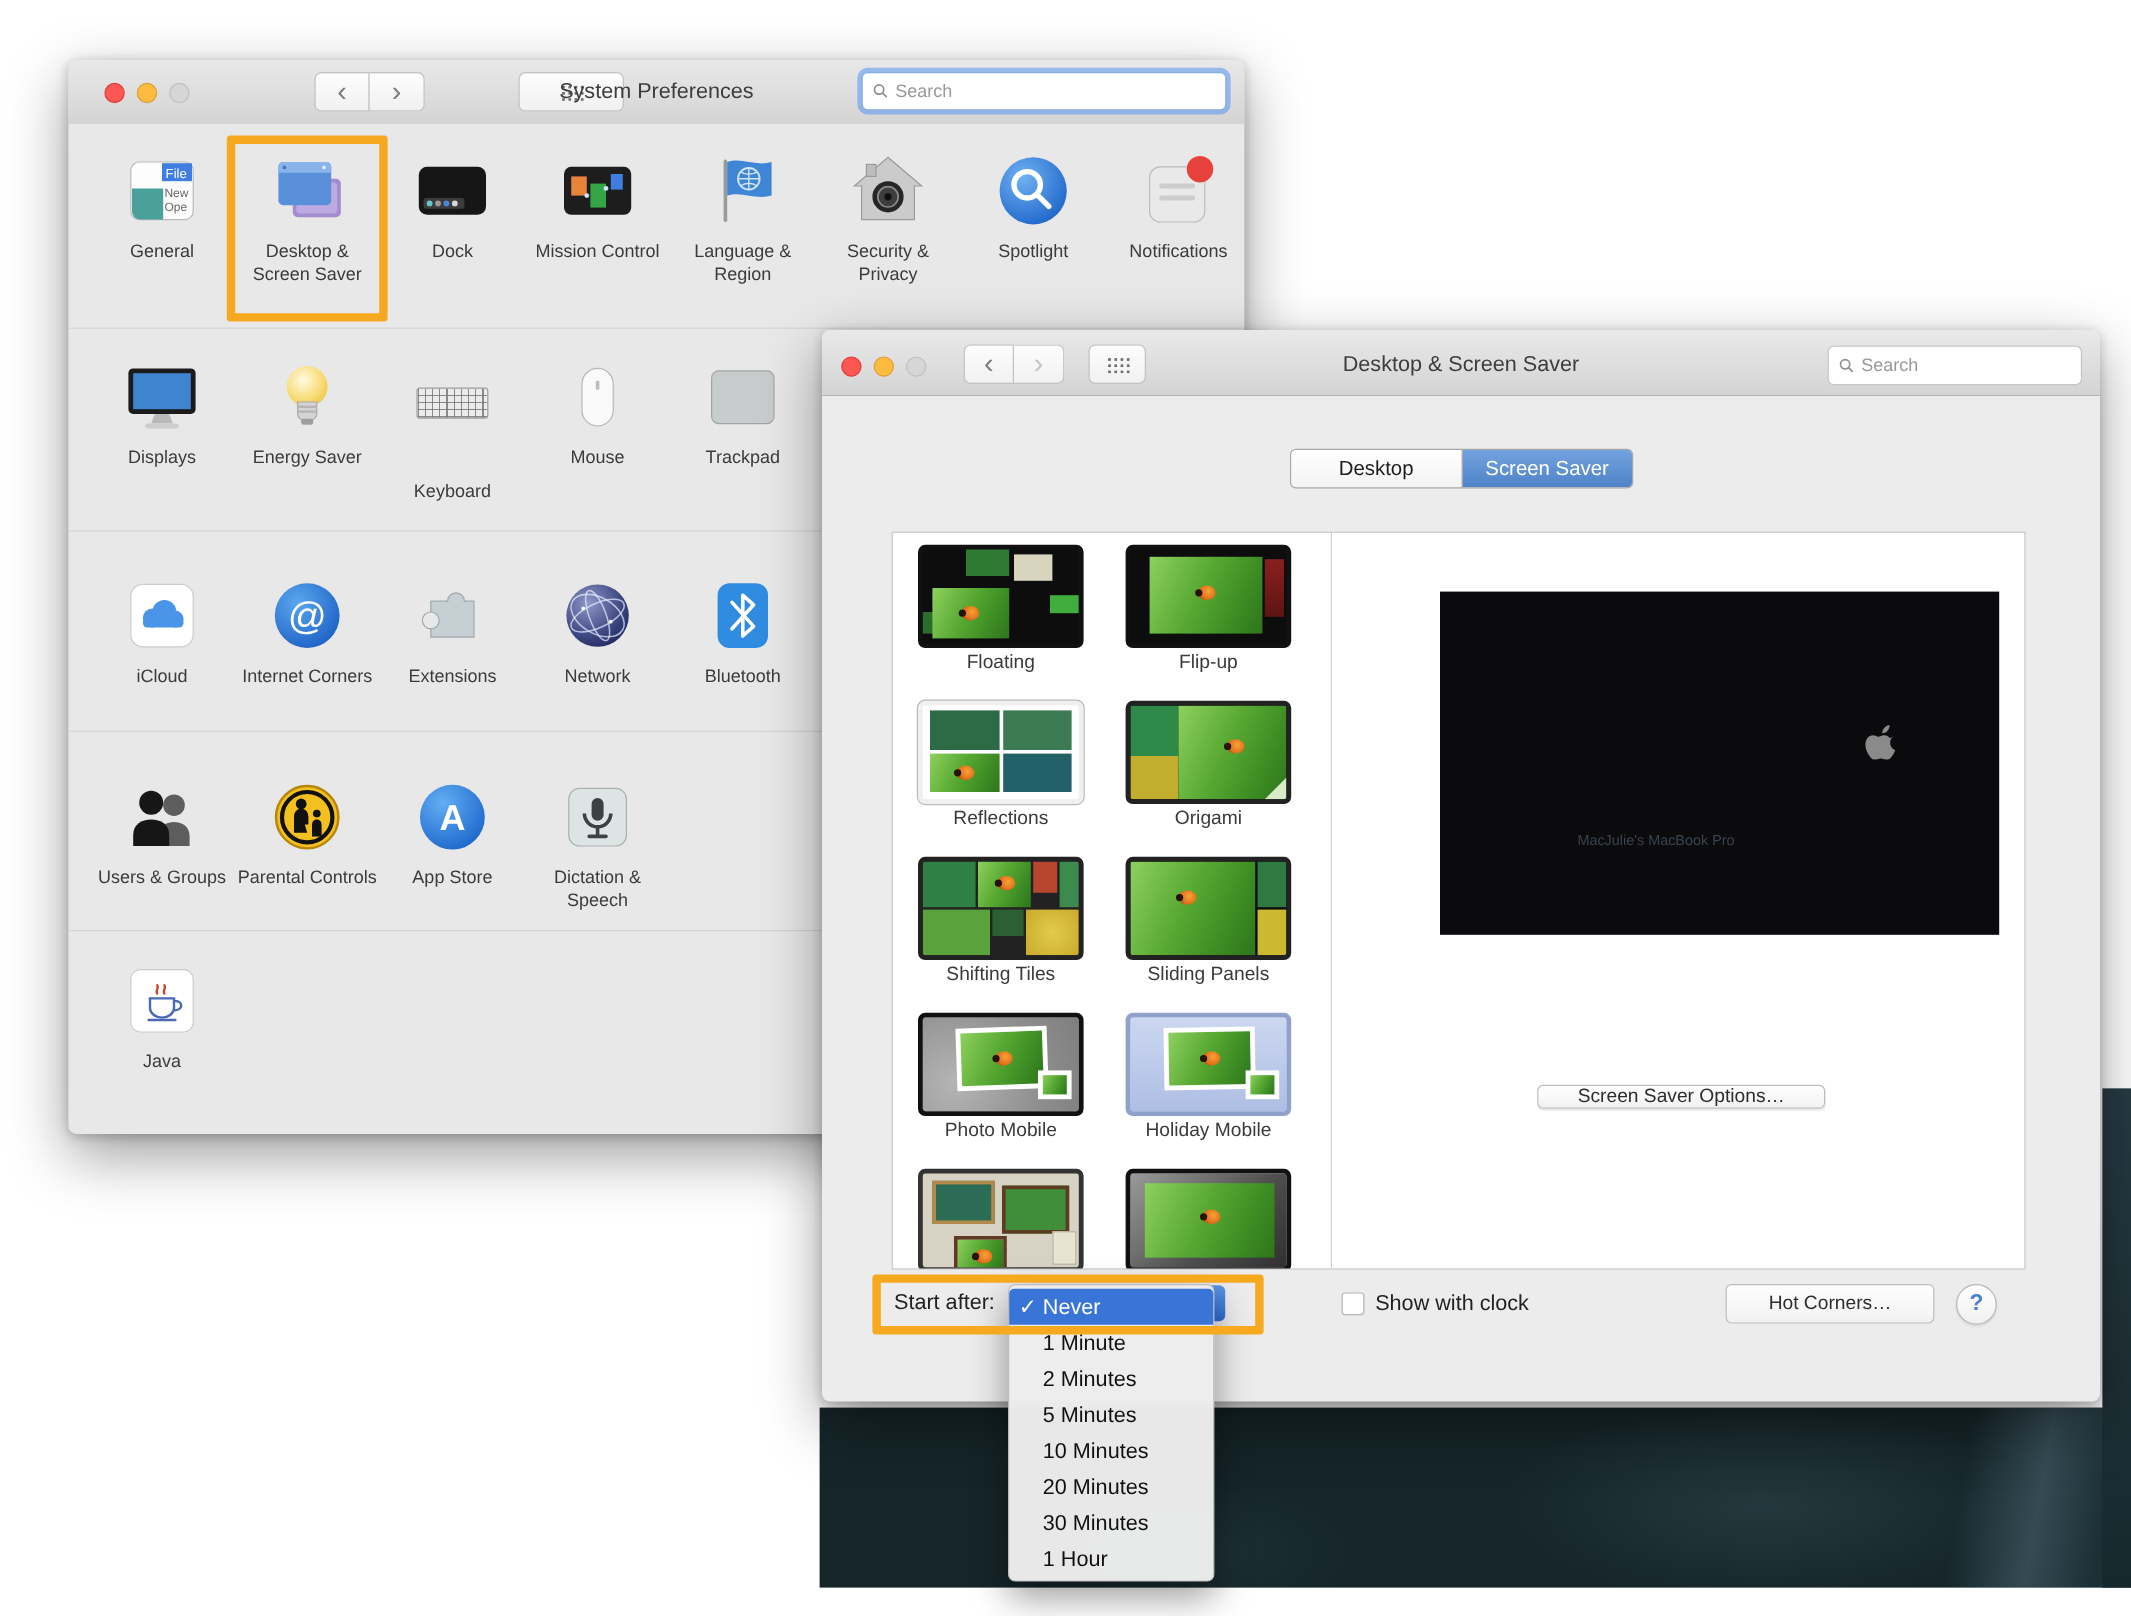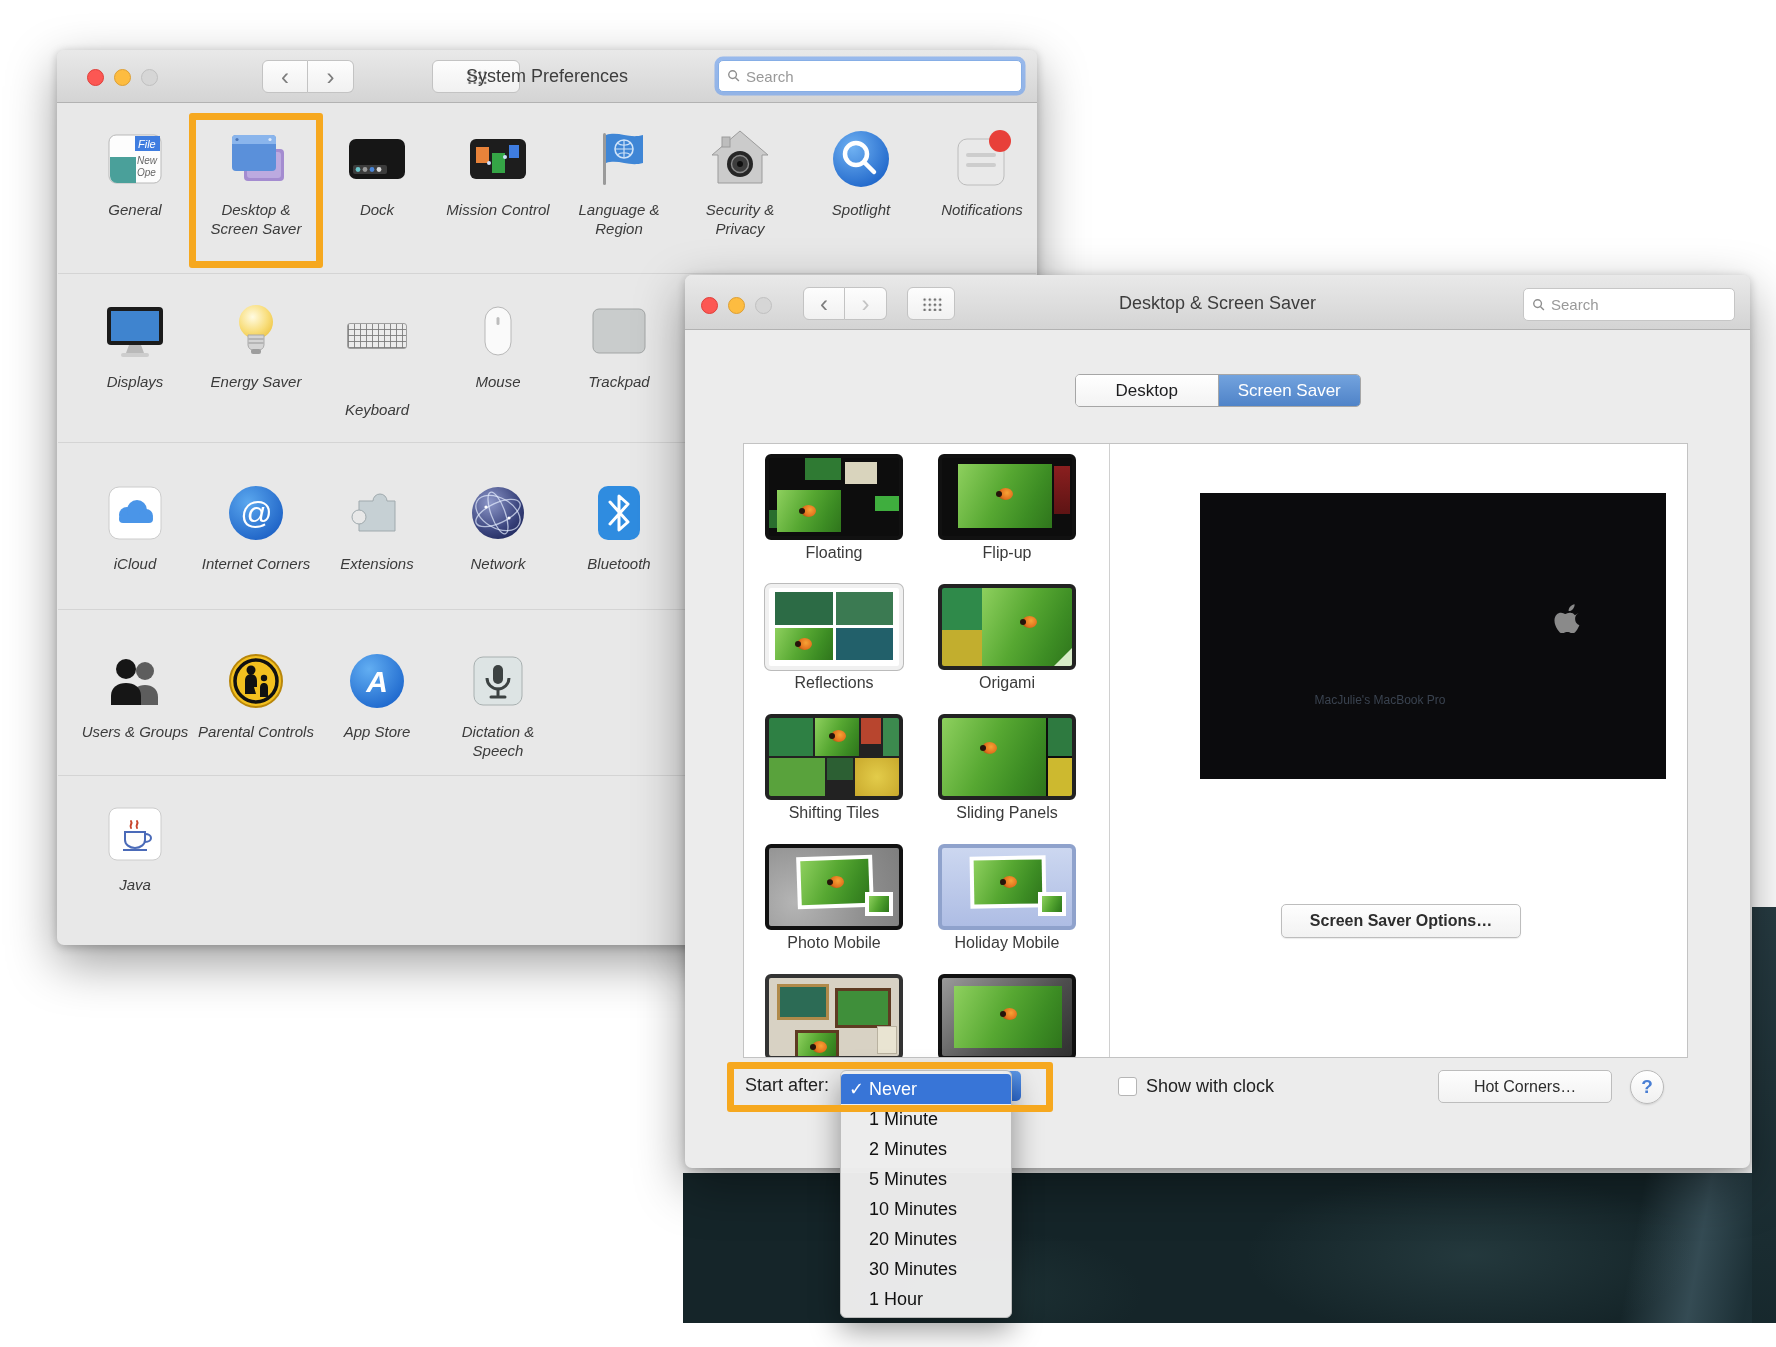--- a/index.html
+++ b/index.html
@@ -29,21 +29,21 @@
 
   
   #w1{left:57px;top:50px;width:980px;height:895px;background:#e8e8e8;z-index:2;}
   #w1 .tbar{height:53px;}
   #w1 .lights{left:30px;top:19px;}
   #w1 .navgrp{left:205px;top:10px;}
   #w1 .gridbtn{left:375px;top:10px;width:88px;}
   #w1 .wtitle{top:16px;}
   #w1 .search{left:661px;top:10px;width:304px;height:32px;}
   .sep{position:absolute;left:1px;right:1px;height:1px;background:#d4d4d4;}
-  .pcell{position:absolute;width:120px;text-align:center;cursor:default;font-style:italic;}
+  .pcell{position:absolute;width:120px;text-align:center;cursor:default;}
   .ic{width:72px;height:72px;margin:0 auto;position:relative;}
   .plabel{margin-top:5px;font-size:15px;line-height:19px;color:#3b3b3b;}
   .kbIcon{width:60px;height:26px;margin:28px auto 0;border:1px solid #9f9f9f;border-radius:3px;background-color:#ececec;background-image:repeating-linear-gradient(90deg,rgba(120,120,120,.85) 0 1px,transparent 1px 6px),repeating-linear-gradient(0deg,rgba(120,120,120,.85) 0 1px,transparent 1px 6px);}
   .obox{position:absolute;border:7px solid #F6A81F;border-radius:3px;pointer-events:none;}
   #obox1{left:132px;top:63px;width:134px;height:155px;z-index:6;}
 
   
   .wall{position:absolute;background-color:#152529;background-image:radial-gradient(ellipse 320px 120px at 72% 55%,rgba(95,135,140,.20),transparent 70%),radial-gradient(ellipse 220px 90px at 28% 80%,rgba(70,110,110,.16),transparent 70%),linear-gradient(100deg,transparent 86%,rgba(135,175,195,.28) 92%,rgba(60,95,110,.18) 97%);z-index:1;}
   #wallB{left:683px;top:1173px;width:1093px;height:150px;}
   #wallR{left:1752px;top:907px;width:24px;height:416px;background-image:linear-gradient(rgba(120,160,180,.18),rgba(40,70,80,.1));}
@@ -73,21 +73,21 @@
   .bug:before{content:"";position:absolute;left:-2px;top:3px;width:6px;height:6px;border-radius:50%;background:#26140a;}
   .tile{position:absolute;}
   .th.whitebez{border:4px solid #f0f0f0;background:#fff;box-shadow:0 0 0 1px #bbb;}
   .frame{position:absolute;background:#fff;}
   .frame .photo{left:4px;top:4px;right:4px;bottom:4px;}
 
   
   .preview{position:absolute;left:425px;top:49px;width:466px;height:286px;background:#0b0b0d;margin-left:31px;}
   .applelogo{position:absolute;left:352px;top:110px;}
   .machname{position:absolute;left:70px;top:200px;width:220px;text-align:center;font-size:12px;color:#3a4350;}
-  .optbtn{position:absolute;left:537px;top:460px;width:240px;height:34px;background:linear-gradient(#fefefe,#f2f2f2);border:1px solid #bdbdbd;border-radius:5px;font-size:16px;color:#2d2d2d;display:flex;align-items:center;justify-content:center;box-shadow:0 1px 1px rgba(0,0,0,.08);font-weight:bold;}
+  .optbtn{position:absolute;left:537px;top:460px;width:240px;height:20px;background:linear-gradient(#fefefe,#f2f2f2);border:1px solid #bdbdbd;border-radius:5px;font-size:16px;color:#2d2d2d;display:flex;align-items:center;justify-content:center;box-shadow:0 1px 1px rgba(0,0,0,.08);}
 
   
   .ftlabel{position:absolute;left:60px;top:800px;font-size:18px;color:#222;}
   .popnub{position:absolute;left:318px;top:796px;width:18px;height:30px;background:linear-gradient(#5c97e6,#2e6cd4);border-radius:0 5px 5px 0;z-index:29;}
   .menu{position:absolute;left:155px;top:795px;width:172px;background:rgba(237,237,237,.98);border:1px solid #bdbdbd;border-radius:6px;box-shadow:0 12px 30px rgba(0,0,0,.4);padding:3px 0;z-index:30;}
   .mi{position:relative;height:30px;line-height:30px;padding-left:28px;font-size:18px;color:#111;}
   .mi .chk{position:absolute;left:8px;}
   .mi.sel{background:#3875D7;color:#fff;border-radius:4px 4px 0 0;}
   #obox2{left:42px;top:787px;width:326px;height:50px;z-index:40;}
   .chkbox{position:absolute;left:433px;top:802px;width:19px;height:19px;background:#fff;border:1px solid #b5b5b5;border-radius:3px;}

